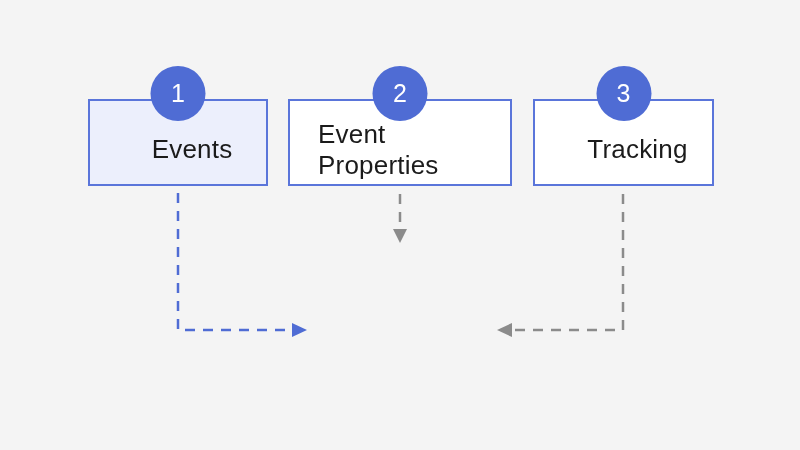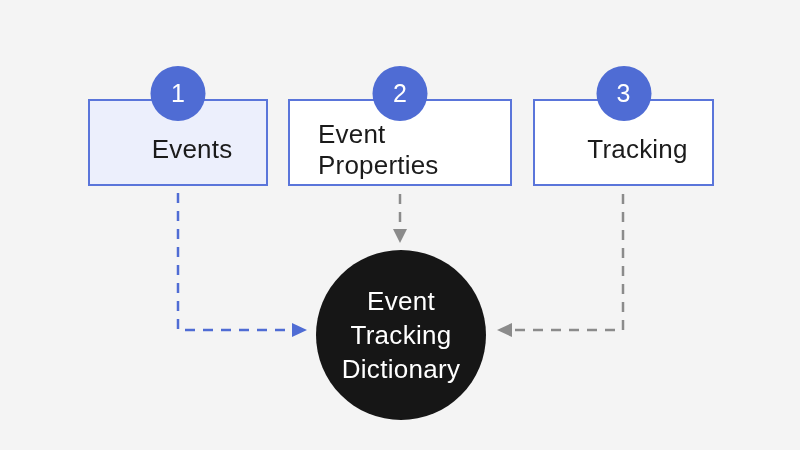--- a/index.html
+++ b/index.html
@@ -115,19 +115,14 @@
     <span class="label">Event Properties</span>
   </div>
 
   <div class="box" id="box-triggers">
     <div class="badge">
       <span>3</span>
     </div>
     <span class="label">Tracking</span>
   </div>
 
-  <div class="hub">
-    <span>Event</span>
-    <span>Tracking</span>
-    <span>Dictionary</span>
-  </div>
 
 </div>
 
 </body></html>

